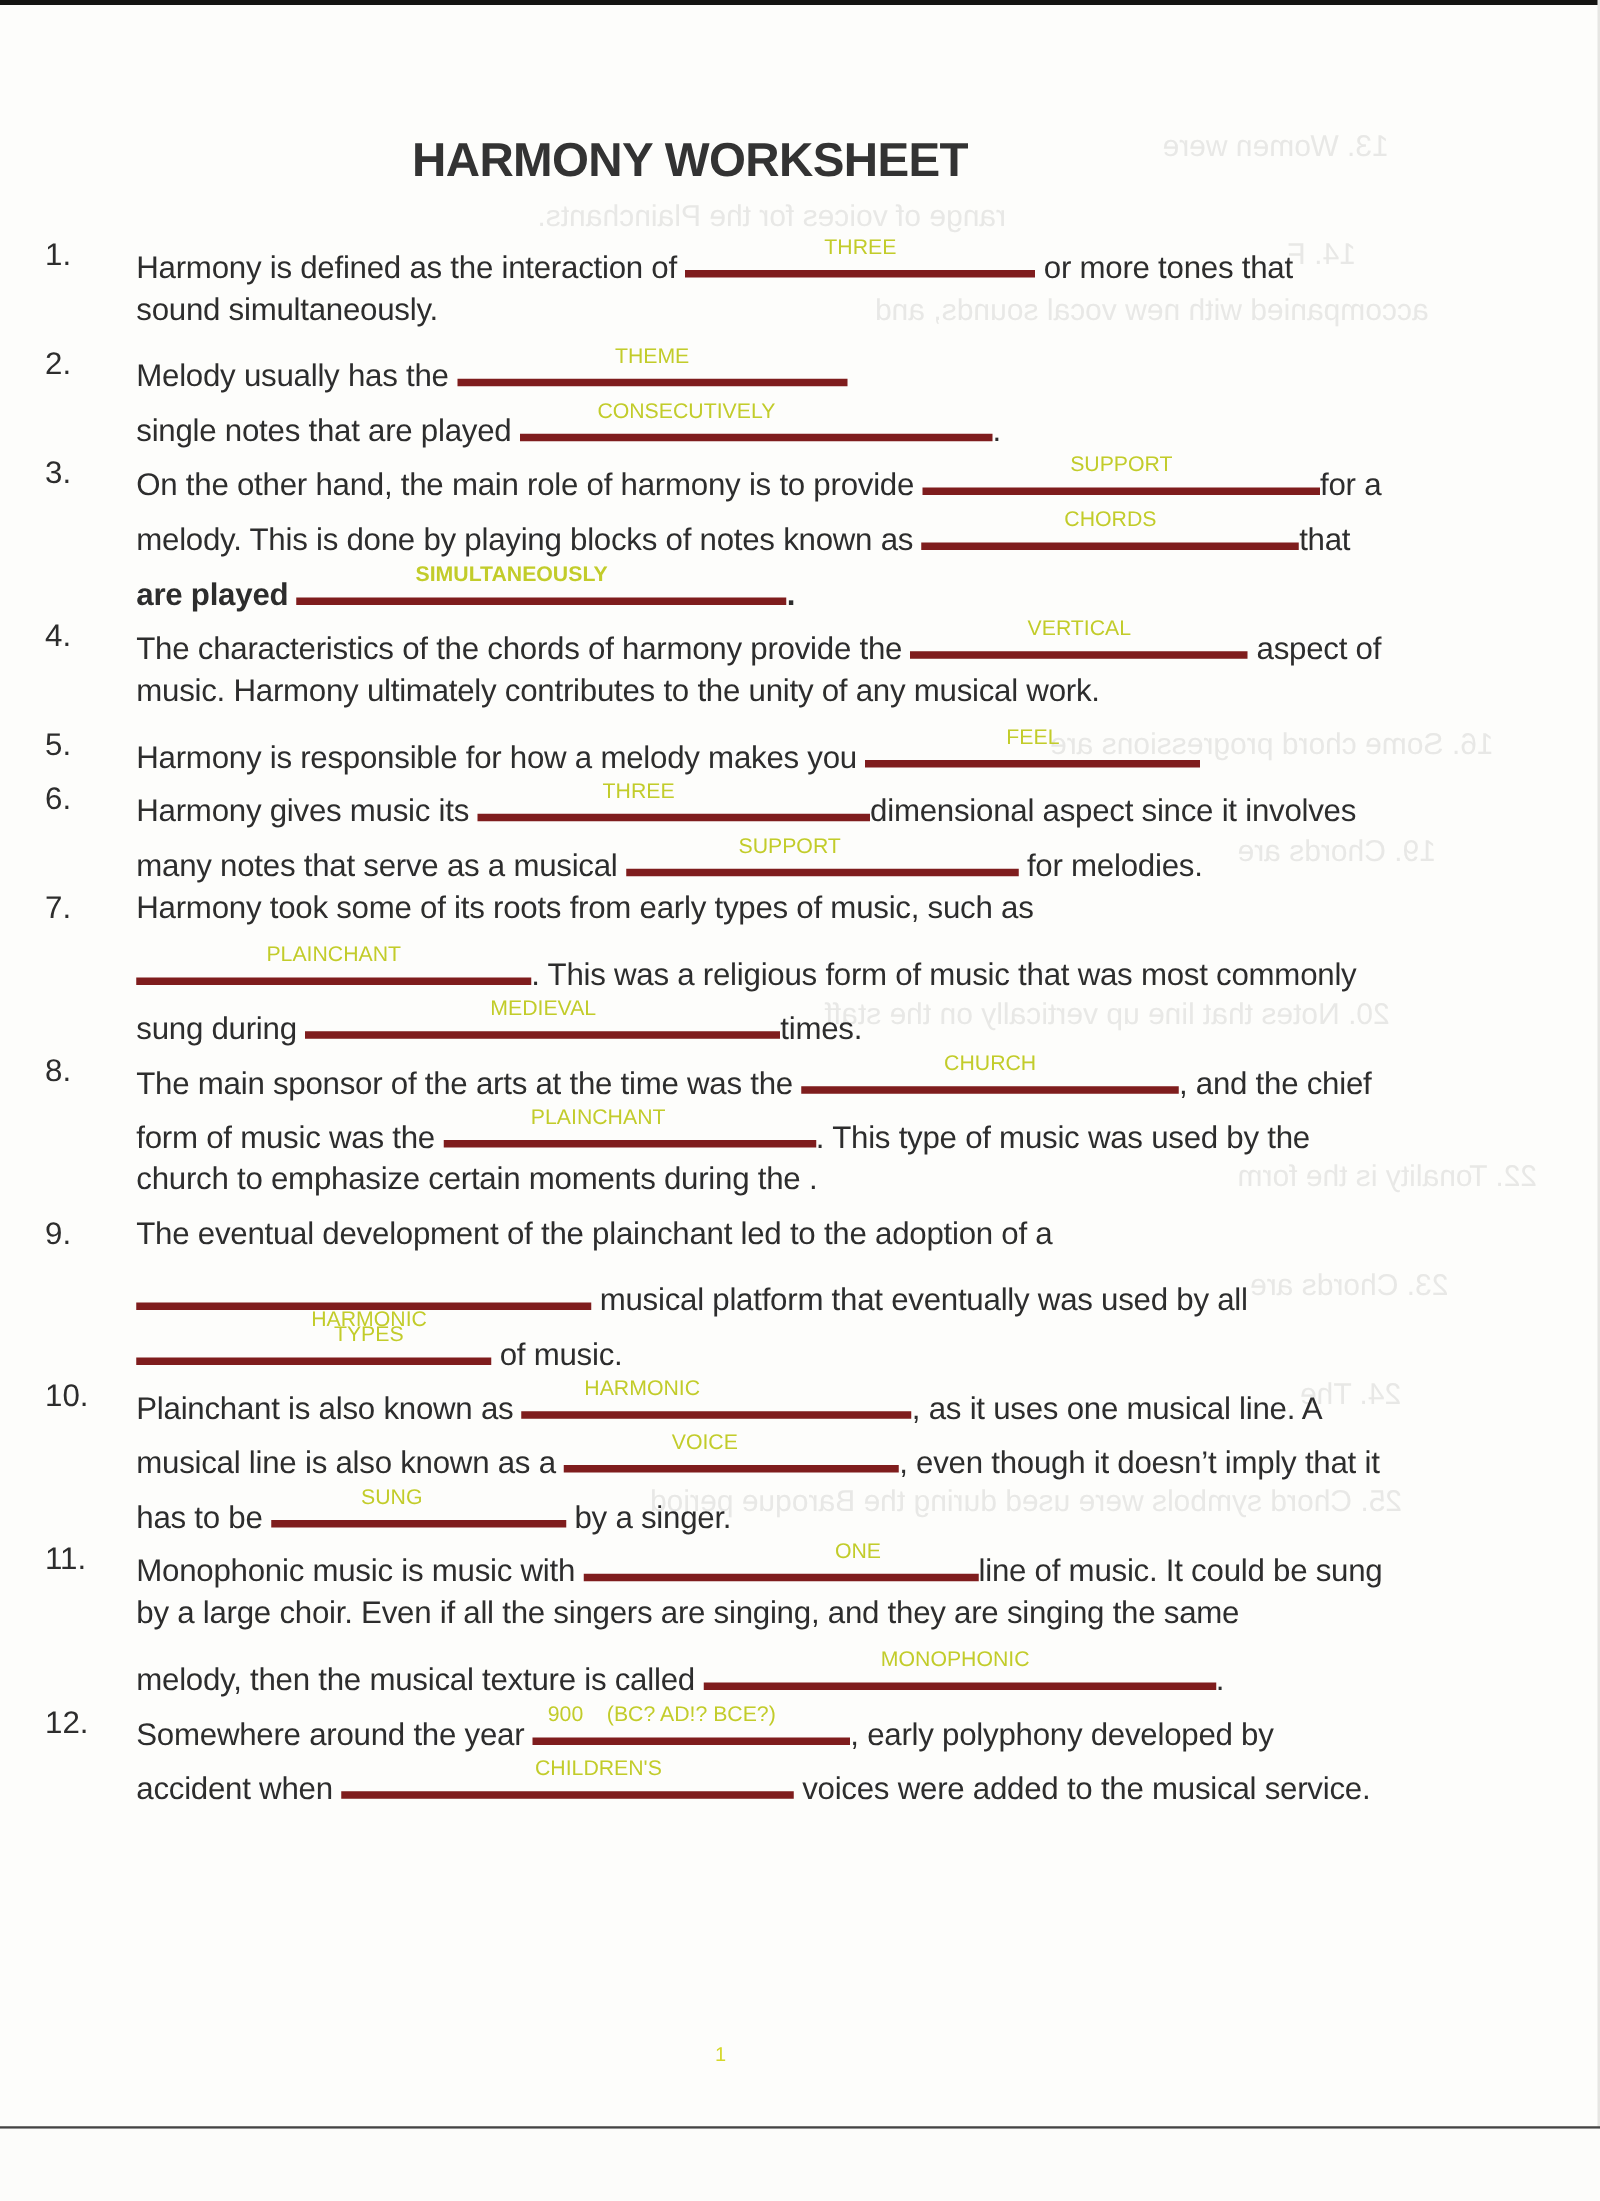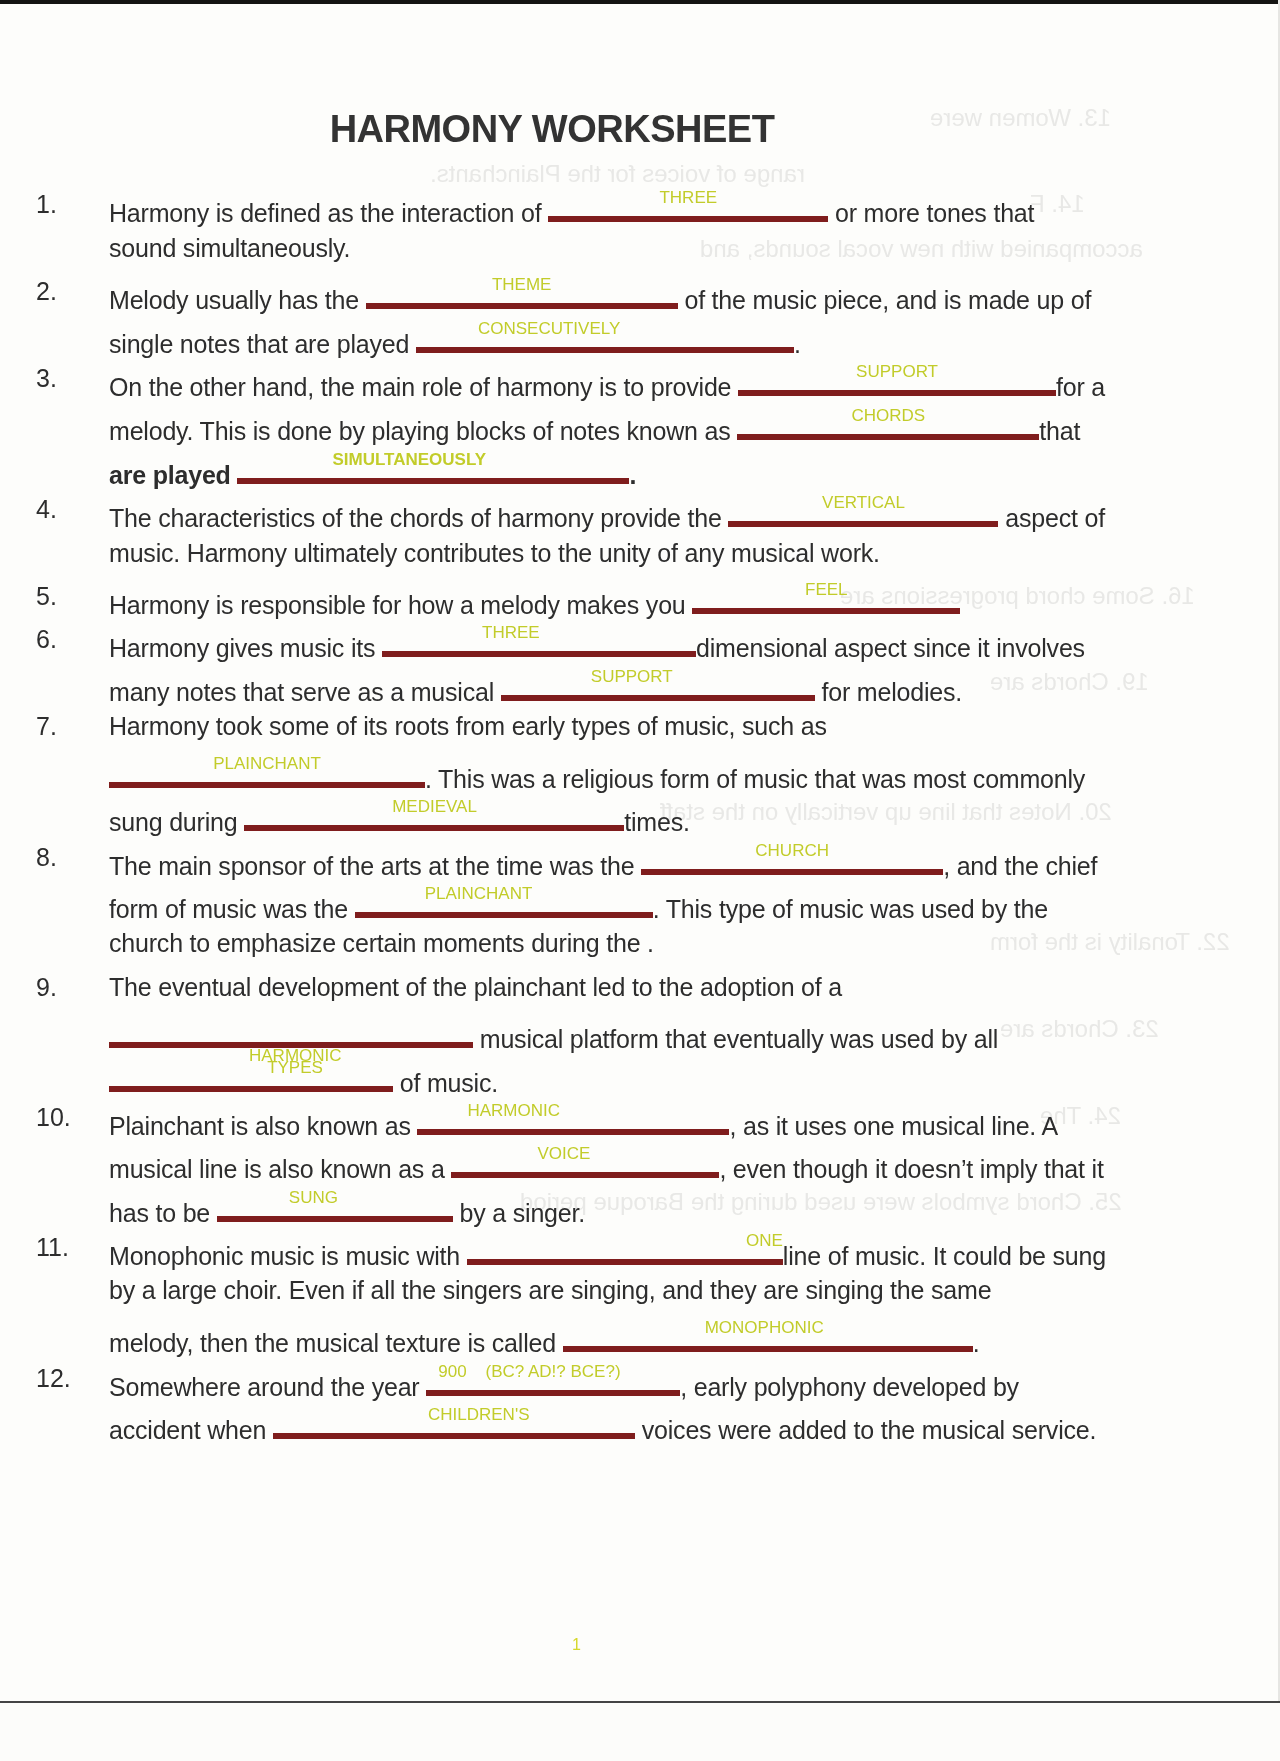--- a/index.html
+++ b/index.html
@@ -61,21 +61,20 @@
   <span>Harmony is defined as the interaction of</span>
   <span class="blank" style="width:280px;"><span class="ans">THREE</span></span>
   <span>or more tones that</span>
 </div>
 <div class="line" style="top:234px;">sound simultaneously.</div>
 
 <div class="num" style="top:277px;">2.</div>
 <div class="line" style="top:277px;">
   <span>Melody usually has the</span>
   <span class="blank" style="width:312px;"><span class="ans">THEME</span></span>
-  <span>of the music piece, and is made up of</span>
 </div>
 <div class="line" style="top:321px;">
   <span>single notes that are played</span>
   <span class="blank" style="width:378px;"><span class="ans" style="text-align:left;left:62px;">CONSECUTIVELY</span></span><span>.</span>
 </div>
 
 <div class="num" style="top:364px;">3.</div>
 <div class="line" style="top:364px;">
   <span>On the other hand, the main role of harmony is to provide</span>
   <span class="blank" style="width:318px;"><span class="ans">SUPPORT</span></span><span>for a</span>
@@ -160,21 +159,21 @@
 </div>
 <div class="line" style="top:1190px;">
   <span>has to be</span>
   <span class="blank" style="width:236px;"><span class="ans" style="text-align:left;left:72px;">SUNG</span></span>
   <span>by a singer.</span>
 </div>
 
 <div class="num" style="top:1233px;">11.</div>
 <div class="line" style="top:1233px;">
   <span>Monophonic music is music with</span>
-  <span class="blank" style="width:316px;"><span class="ans" style="text-align:right;left:123px;">ONE</span></span><span>line of music. It could be sung</span>
+  <span class="blank" style="width:316px;"><span class="ans" style="text-align:center;left:123px;">ONE</span></span><span>line of music. It could be sung</span>
 </div>
 <div class="line" style="top:1276px;">by a large choir. Even if all the singers are singing, and they are singing the same</div>
 <div class="line" style="top:1320px;">
   <span>melody, then the musical texture is called</span>
   <span class="blank" style="width:410px;"><span class="ans" style="text-align:left;left:142px;">MONOPHONIC</span></span><span>.</span>
 </div>
 
 <div class="num" style="top:1364px;">12.</div>
 <div class="line" style="top:1364px;">
   <span>Somewhere around the year</span>

